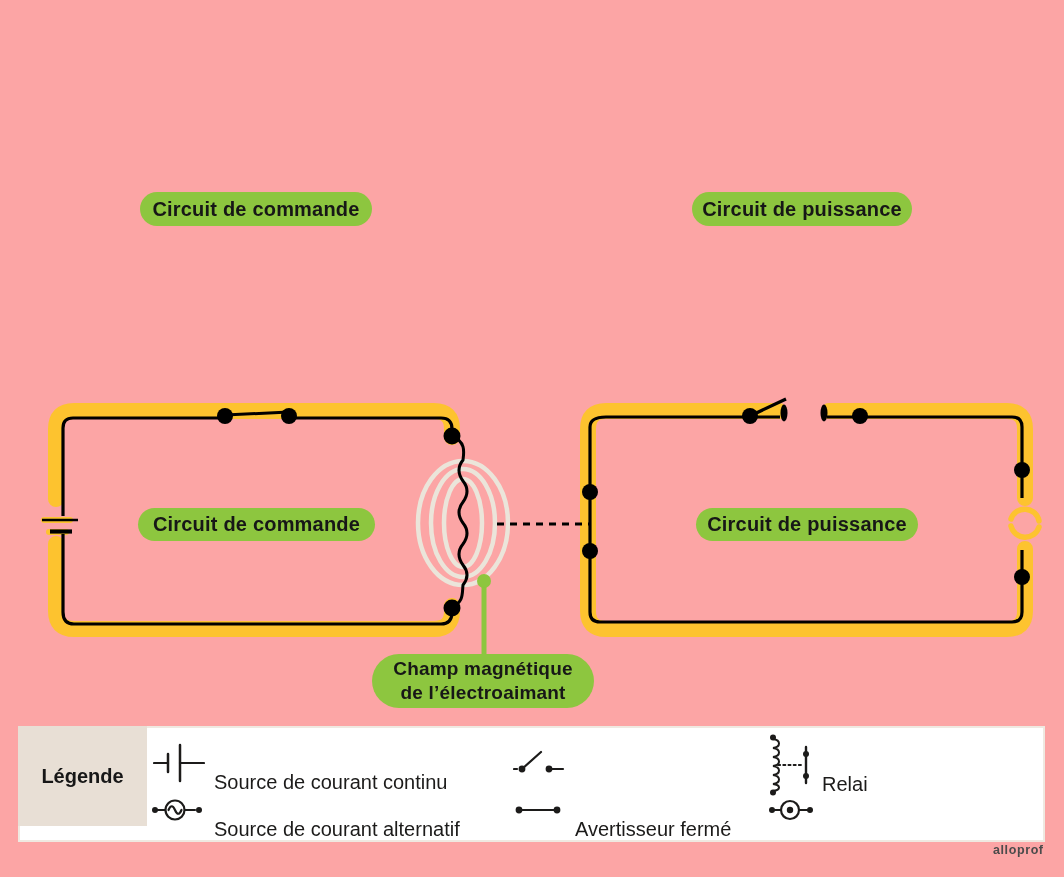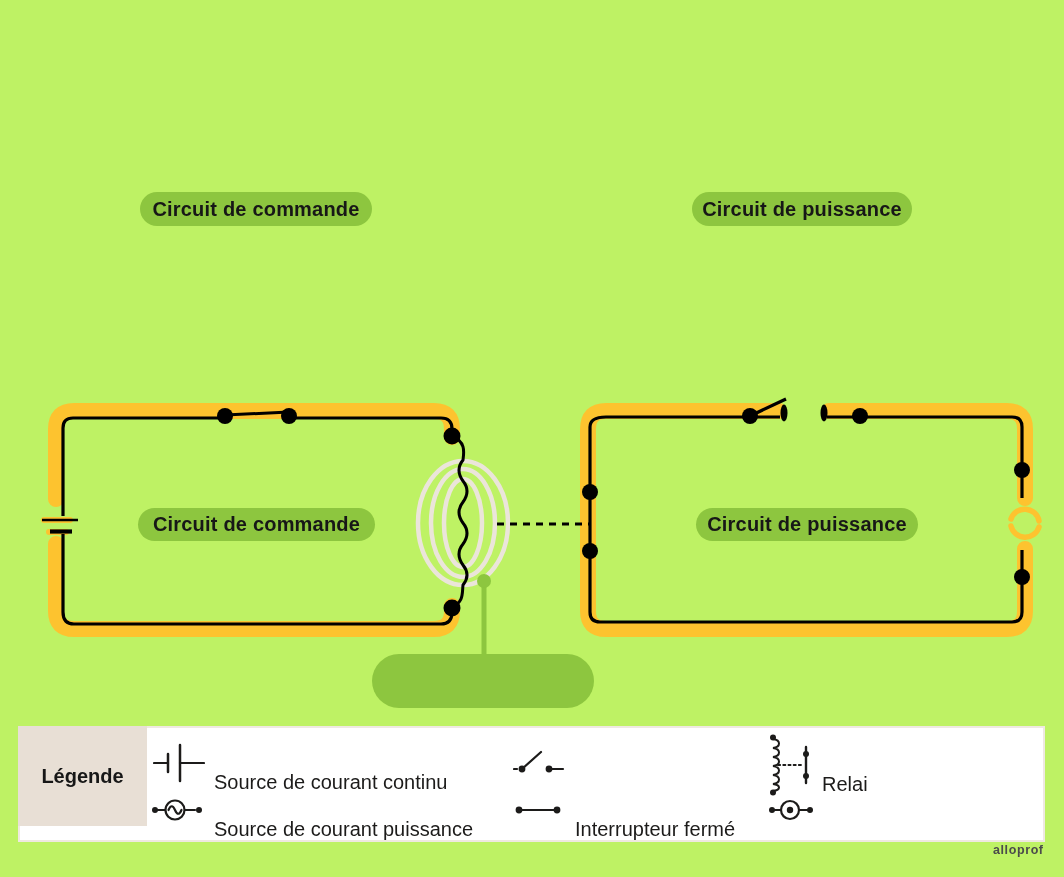--- a/index.html
+++ b/index.html
@@ -1,17 +1,17 @@
 <!DOCTYPE html>
 <html><head>
 <meta charset="utf-8">
 <style>
   html,body{margin:0;padding:0;background:#000;}
   body{width:1064px;height:877px;overflow:hidden;font-family:"Liberation Sans",sans-serif;}
-  #stage{position:relative;width:1064px;height:877px;background:#bef264;}
+  #stage{position:relative;width:1064px;height:877px;background:#fca5a5;}
   #diagram-svg{position:absolute;left:0;top:0;}
   .pill{position:absolute;background:#8dc63f;color:#171717;font-weight:700;
         display:flex;align-items:center;justify-content:center;border-radius:18px;
         font-size:20px;letter-spacing:.2px;}
   .pill.multi{flex-direction:column;border-radius:27px;font-size:19px;line-height:24px;}
   #pill-top-control{left:140px;top:192px;width:232px;height:34px;}
   #pill-top-power{left:692px;top:192px;width:220px;height:34px;}
   #pill-mid-control{left:138px;top:508px;width:237px;height:33px;}
   #pill-mid-power{left:696px;top:508px;width:222px;height:33px;}
   #pill-champ{left:372px;top:654px;width:222px;height:54px;}
@@ -95,20 +95,22 @@
       <circle cx="1022" cy="577" r="8"></circle>
     </g>
   </svg>
 
   <div class="pill" id="pill-top-control">Circuit de commande</div>
   <div class="pill" id="pill-top-power">Circuit de puissance</div>
   <div class="pill" id="pill-mid-control">Circuit de commande</div>
   <div class="pill" id="pill-mid-power">Circuit de puissance</div>
 
   <div class="pill multi" id="pill-champ">
+    <div>Champ magnétique</div>
+    <div>de l’électroaimant</div>
   </div>
 
   <div id="legend">
     <div id="legend-title-box">Légende</div>
 
     <svg class="leg-sym" style="left:135px;top:740px;top:17px;" width="52" height="40" viewBox="0 0 52 40" fill="none" stroke="#1c1b1a" stroke-width="2.2" stroke-linecap="round">
       <path d="M1,20 H15"></path>
         <path d="M15,11 V29" stroke-width="2.5"></path>
       <path d="M27,2 V38" stroke-width="2.5"></path>
         <path d="M27,20 H51"></path>
@@ -116,36 +118,36 @@
     <div class="leg-label" style="left:196px;top:25px;">Source de courant continu</div>
 
     <svg class="leg-sym" style="left:133px;top:64px;" width="54" height="40" viewBox="0 0 54 40" fill="none" stroke="#1c1b1a" stroke-width="2.2" stroke-linecap="round">
       <circle cx="4" cy="20" r="3" fill="#1c1b1a" stroke="none"></circle>
       <path d="M7,20 H14"></path>
       <circle cx="24" cy="20" r="9.5"></circle>
       <path d="M17.5,20 Q20.75,12.5 24,20 Q27.25,27.5 30.5,20"></path>
       <path d="M34,20 H44"></path>
       <circle cx="48" cy="20" r="3" fill="#1c1b1a" stroke="none"></circle>
     </svg>
-    <div class="leg-label" style="left:196px;top:72px;">Source de courant puissance</div>
+    <div class="leg-label" style="left:196px;top:72px;">Source de courant alternatif</div>
 
     <svg class="leg-sym" style="left:495px;top:16px;" width="58" height="42" viewBox="0 0 58 42" fill="none" stroke="#1c1b1a" stroke-width="2.2" stroke-linecap="round">
       <path d="M1,27 H4"></path>
       <circle cx="9" cy="27" r="3.4" fill="#1c1b1a" stroke="none"></circle>
       <path d="M9,27 L28,10"></path>
       <circle cx="36" cy="27" r="3.4" fill="#1c1b1a" stroke="none"></circle>
       <path d="M36,27 H50"></path>
     </svg>
 
     <svg class="leg-sym" style="left:495px;top:66px;" width="58" height="36" viewBox="0 0 58 36" fill="none" stroke="#1c1b1a" stroke-width="2.2" stroke-linecap="round">
       <circle cx="6" cy="18" r="3.4" fill="#1c1b1a" stroke="none"></circle>
       <path d="M6,18 H44"></path>
       <circle cx="44" cy="18" r="3.4" fill="#1c1b1a" stroke="none"></circle>
     </svg>
-    <div class="leg-label" style="left:557px;top:72px;">Interrupteur fermé</div>
+    <div class="leg-label" style="left:557px;top:72px;">Avertisseur fermé</div>
 
     <svg class="leg-sym" style="left:748px;top:8px;" width="52" height="62" viewBox="0 0 52 62" fill="none" stroke="#1c1b1a" stroke-width="2" stroke-linecap="round">
       <circle cx="7" cy="3.5" r="3" fill="#1c1b1a" stroke="none"></circle>
       <path d="M7,5 C15,6 15,13 7,14 C15,15 15,22 7,23 C15,24 15,31 7,32
                C15,33 15,40 7,41 C15,42 15,49 7,50 C15,51 15,56 7,57"></path>
       <circle cx="7" cy="58.5" r="3" fill="#1c1b1a" stroke="none"></circle>
       <path d="M12,31 H36" stroke-dasharray="2.2 3" stroke-width="1.8"></path>
       <path d="M40,13 V49" stroke-width="2.4"></path>
       <circle cx="40" cy="20" r="3" fill="#1c1b1a" stroke="none"></circle>
       <circle cx="40" cy="42" r="3" fill="#1c1b1a" stroke="none"></circle>

